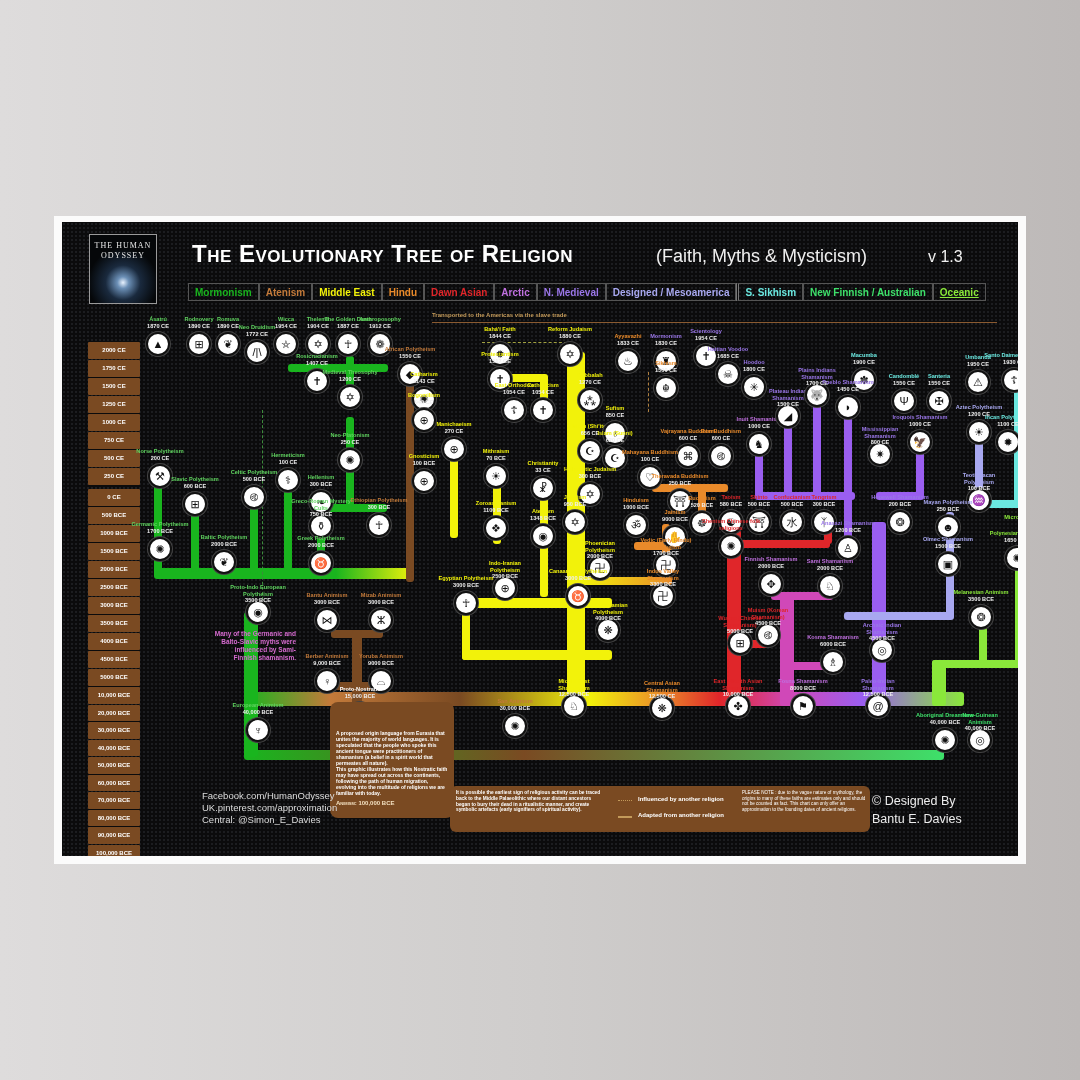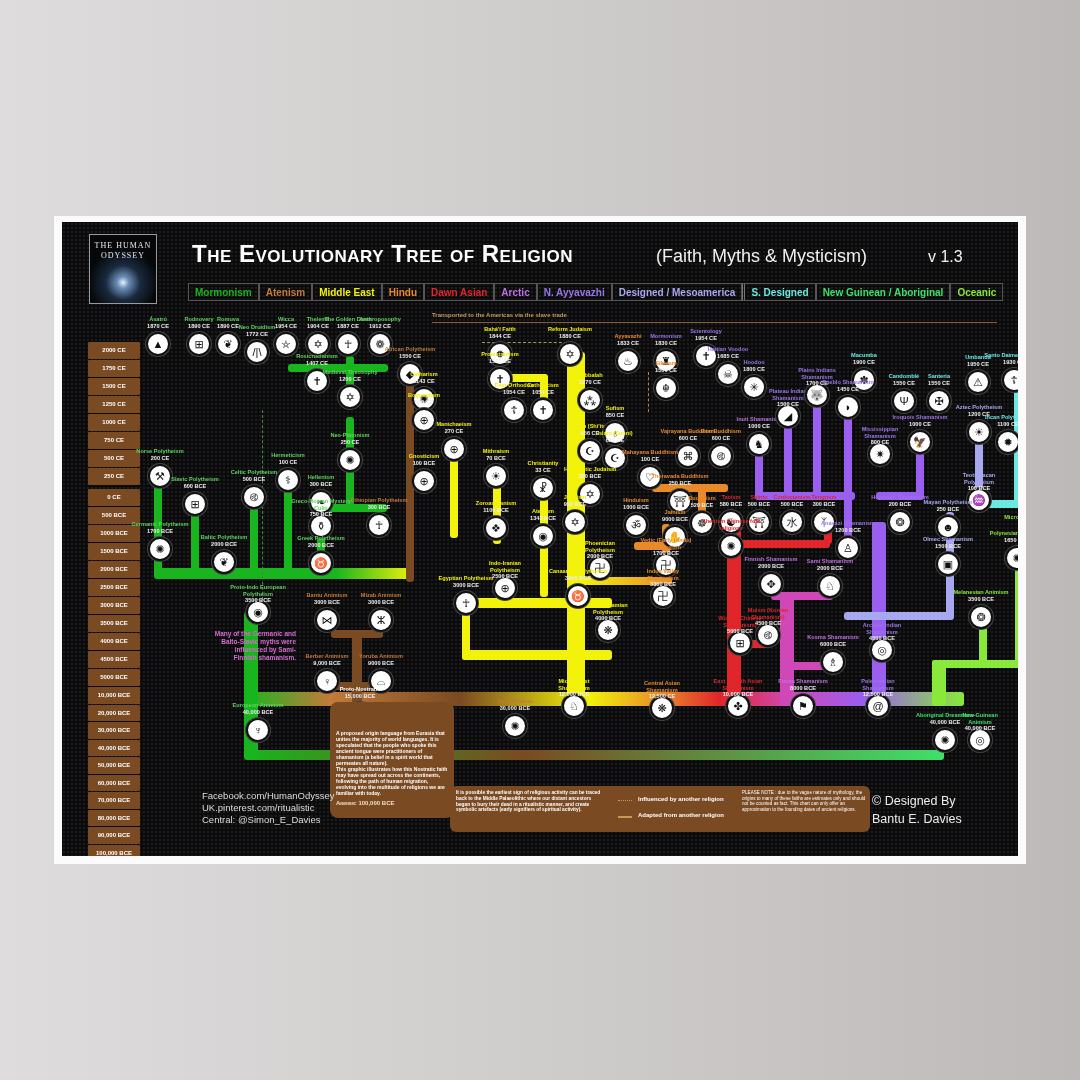--- a/index.html
+++ b/index.html
@@ -49,25 +49,25 @@
   <div class="abs subtitle">(Faith, Myths &amp; Mysticism)</div>
   <div class="abs version">v 1.3</div>
 
   <div class="abs legend" id="legend">
       <div style="color: rgb(25, 181, 30);">Mormonism</div>
       <div style="color: rgb(195, 122, 58);">Atenism</div>
       <div style="color: rgb(242, 242, 10);">Middle East</div>
       <div style="color: rgb(233, 138, 42);">Hindu</div>
       <div style="color: rgb(224, 38, 42);">Dawn Asian</div>
       <div style="color: rgb(192, 112, 224);">Arctic</div>
-      <div style="color: rgb(154, 118, 232);">N. Ayyavazhi</div>
+      <div style="color: rgb(154, 118, 232);">N. Medieval</div>
       <div style="color: rgb(168, 168, 240);">Designed / Mesoamerica</div>
-      <div style="color: rgb(107, 232, 224); border-left: 3px double rgb(119, 119, 119);">S. Designed</div>
-      <div style="color: rgb(62, 224, 106);">New Guinean / Aboriginal</div>
-      <div style="color: rgb(138, 232, 58);">Oceanic</div>
+      <div style="color: rgb(107, 232, 224); border-left: 3px double rgb(119, 119, 119);">S. Sikhism</div>
+      <div style="color: rgb(62, 224, 106);">New Finnish / Australian</div>
+      <div style="color: rgb(138, 232, 58); text-decoration: underline;">Oceanic</div>
     </div>
 
   <div class="abs" id="tl1" style="left:26px;top:120px;display:flex;flex-direction:column;gap:1px;">
       <div class="tl">2000 CE</div>
       <div class="tl">1750 CE</div>
       <div class="tl">1500 CE</div>
       <div class="tl">1250 CE</div>
       <div class="tl">1000 CE</div>
       <div class="tl">750 CE</div>
       <div class="tl">500 CE</div>
@@ -729,20 +729,20 @@
     <div class="abs small" style="left:6px;top:4px;width:150px;white-space:normal;font-size:4.8px;line-height:5.8px;">It is possible the earliest sign of religious activity can be traced back to the Middle Palaeolithic where our distant ancestors began to bury their dead in a ritualistic manner, and create symbolic artefacts (early signifiers of spiritual activity).</div>
     <div class="abs" style="left:168px;top:14px;width:14px;border-top:1px dotted #c39a5a;"></div>
     <div class="abs" style="left:188px;top:10px;color:#fff;font-size:6px;font-weight:bold;">Influenced by another religion</div>
     <div class="abs" style="left:168px;top:30px;width:14px;border-top:2px solid #c39a5a;"></div>
     <div class="abs" style="left:188px;top:26px;color:#fff;font-size:6px;font-weight:bold;">Adapted from another religion</div>
     <div class="abs small" style="left:292px;top:4px;width:124px;white-space:normal;font-size:4.6px;line-height:5.6px;font-weight:normal;">PLEASE NOTE : due to the vague nature of mythology, the origins to many of these faiths are estimates only and should not be counted as fact. This chart can only offer an approximation to the founding dates of ancient religions.</div>
   </div>
 
   <div class="abs social" id="social">
       <div>Facebook.com/HumanOdyssey</div>
-      <div>UK.pinterest.com/ritualistic</div>
+      <div>UK.pinterest.com/approximation</div>
       <div>Central: @Simon_E_Davies</div>
     </div>
   <div class="abs credit">
     <div>© Designed By</div>
     <div>Bantu E. Davies</div>
   </div>
 </div>
 
 </body></html>

